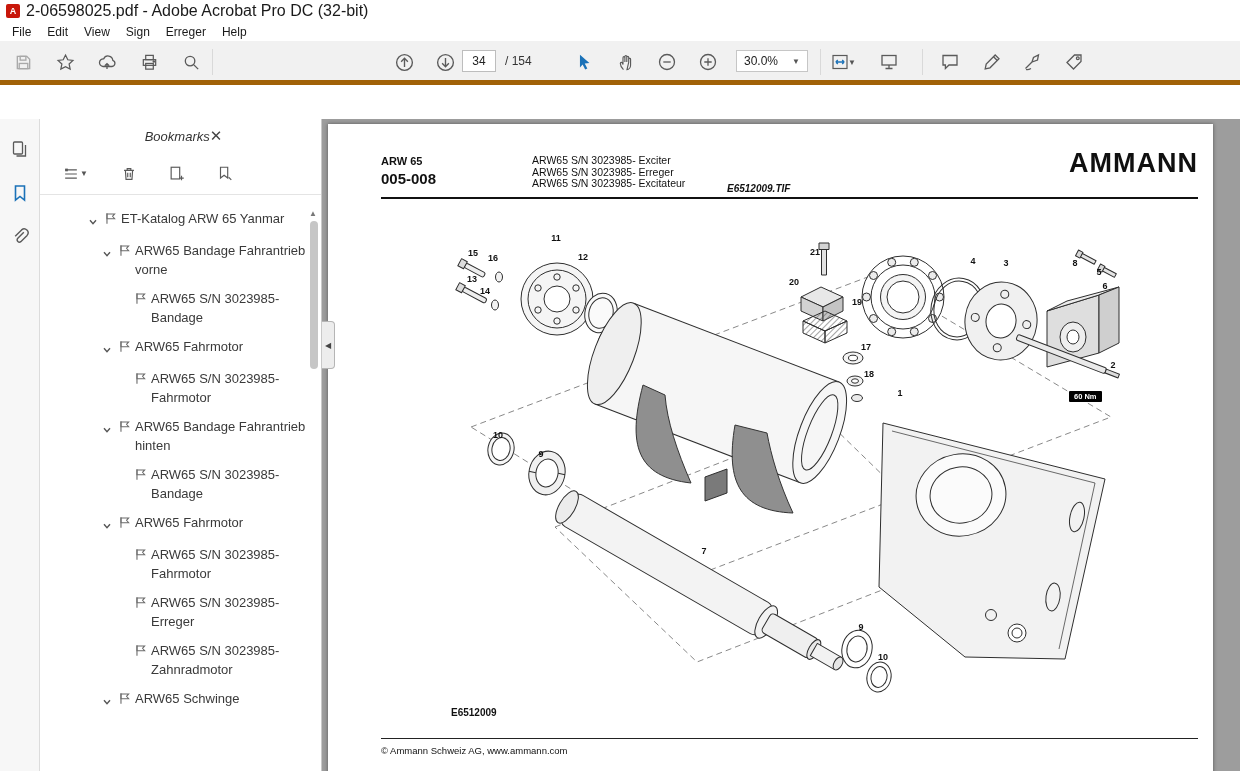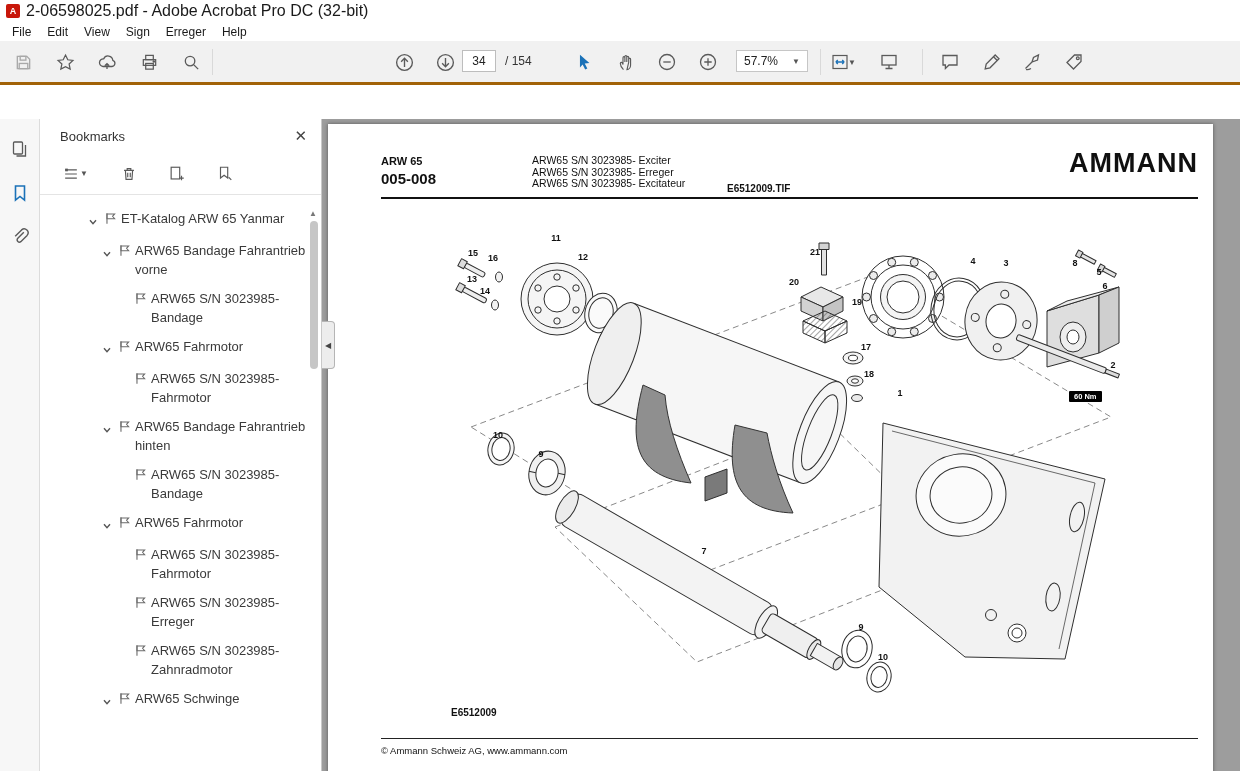--- a/index.html
+++ b/index.html
@@ -18,42 +18,42 @@
   .menubar { height:19px; background:#ffffff; display:flex; align-items:center; padding-left:4px; }
   .menu-item { font-size:12px; color:#1a1a1a; padding:0 8px; cursor:default; }
 
   
   .tabbar { height:34px; background:#d5d5d5; display:flex; align-items:stretch; padding-left:4px; }
   .tab { display:flex; align-items:center; justify-content:center; font-size:13px; color:#2b2b2b; padding:0 22px; }
   .tab.doc { background:#f7f7f7; padding:0 12px 0 18px; width:176px; justify-content:space-between; font-size:12.5px; }
   .tab-close { color:#555; font-size:13px; margin-left:10px; }
 
   
-  .toolbar { position:relative; height:44px; background:#f1f1f1; border-bottom:3px solid #a16207; }
+  .toolbar { position:relative; height:44px; background:#f1f1f1; border-bottom:5px solid #a16207; }
   .ti { position:absolute; top:85px; width:24px; height:24px; display:flex; align-items:center; justify-content:center; }
   .toolbar .ti { top:9px; }
   .ti svg { display:block; }
   .tb-sep { position:absolute; top:8px; width:1px; height:26px; background:#d9d9d9; }
   .page-input { position:absolute; left:462px; top:9px; width:34px; height:22px; border:1px solid #bdbdbd;
     background:#fff; text-align:center; font-size:12px; font-family:inherit; color:#222; }
   .page-total { position:absolute; left:505px; top:13px; font-size:12px; color:#333; }
   .zoom-box { position:absolute; left:736px; top:9px; width:72px; height:22px; border:1px solid #c6c6c6; background:#fff;
     display:flex; align-items:center; justify-content:space-between; padding:0 7px; font-size:12px; color:#222; }
   .caret { font-size:8px; color:#555; }
 
   
   .content { position:absolute; top:119px; left:0; right:0; bottom:0; display:flex; }
 
   .left-rail { width:40px; background:#f7f7f7; border-right:1px solid #dcdcdc; display:flex; flex-direction:column;
     align-items:center; padding-top:18px; gap:20px; }
   .rail-btn { width:24px; height:24px; display:flex; align-items:center; justify-content:center; }
 
   
   .bm-panel { position:relative; width:282px; background:#ffffff; border-right:1px solid #c9c9c9; overflow:hidden; }
-  .bm-header { height:34px; display:flex; align-items:center; justify-content:space-between; padding:0 14px 0 20px; }
+  .bm-header { height:34px; display:flex; align-items:center; justify-content:center; padding:0 14px 0 20px;font-style:italic; }
   .bm-title { font-size:13px; color:#333; }
   .bm-close { font-size:15px; color:#444; }
   .bm-tools { height:42px; display:flex; align-items:center; padding-left:16px; gap:4px; border-bottom:1px solid #e4e4e4; }
   .bm-tool { display:flex; align-items:center; justify-content:center; width:26px; height:26px; }
   .bm-tool.wide { width:38px; }
   .bm-tools .gap { width:14px; }
   .bm-tree { padding-top:14px; }
   .bm-row { display:flex; align-items:flex-start; padding-right:8px; margin-bottom:10px; }
   .bm-chev { width:16px; flex:0 0 16px; margin-top:4px; }
   .bm-flag { width:17px; flex:0 0 17px; margin-top:2px; }
@@ -65,21 +65,21 @@
     border:1px solid #b5b5b5; border-left:none; border-radius:0 4px 4px 0; display:flex; align-items:center;
     justify-content:center; font-size:8px; color:#444; z-index:5; }
 
   
   .doc-pane { flex:1; position:relative; background:#9d9d9d; overflow:hidden; }
   .pdf-page { position:absolute; left:6px; top:5px; width:885px; height:720px; background:#ffffff;
     box-shadow:0 0 4px rgba(0,0,0,.45); }
   .pg-model { position:absolute; left:53px; top:31px; font-size:11px; font-weight:bold; color:#111; }
   .pg-code  { position:absolute; left:53px; top:46px; font-size:15px; font-weight:bold; color:#111; }
   .pg-titles { position:absolute; left:204px; top:31px; font-size:10.5px; line-height:11.5px; color:#111; }
-  .pg-tif { position:absolute; left:399px; top:59px; font-size:10px; font-weight:bold; color:#111; }
+  .pg-tif { position:absolute; left:399px; top:59px; font-size:10px; font-weight:bold; color:#111;font-style:italic; }
   .pg-brand { position:absolute; right:15px; top:24px; font-size:27px; font-weight:bold; letter-spacing:1px; color:#101010; }
   .pg-rule-top { position:absolute; left:53px; right:15px; top:73px; height:2px; background:#111; }
   .pg-rule-bot { position:absolute; left:53px; right:15px; top:614px; height:1px; background:#222; }
   .pg-figcode { position:absolute; left:123px; top:583px; font-size:10px; font-weight:bold; color:#111; }
   .pg-footer { position:absolute; left:53px; top:621px; font-size:9.5px; color:#111; }
 
   .diagram { position:absolute; left:77px; top:101px; width:800px; height:480px; }
   .part-no { position:absolute; transform:translate(-50%,-100%); font-size:9px; font-weight:bold; color:#111; }
   .torque { position:absolute; left:664px; top:166px; background:#000; color:#fff; font-size:7.5px; font-weight:bold;
     padding:1px 5px; border-radius:1px; }
@@ -170,21 +170,21 @@
           <path d="M6.3 10h7.4"></path>
         </svg>
     </div>
     <div class="ti" style="left:696px">
       <svg width="20" height="20" viewBox="0 0 20 20" fill="none" stroke="#5a5a5a" stroke-width="1.3">
           <circle cx="10" cy="10" r="7.5"></circle>
           <path d="M6.3 10h7.4M10 6.3v7.4"></path>
         </svg>
     </div>
     <div class="zoom-box">
-      <span>57.7%</span>
+      <span>30.0%</span>
       <span class="caret">▼</span>
     </div>
     <div class="tb-sep" style="left:820px"></div>
 
     <div class="ti" style="left:828px">
       <svg width="20" height="20" viewBox="0 0 20 20" fill="none" stroke="#5a5a5a" stroke-width="1.2">
           <rect x="3" y="3.5" width="14" height="13"></rect>
           <path d="M5.8 10h8.4M5.8 10l2-2m-2 2l2 2m6.4-2l-2-2m2 2l-2 2" stroke="#1b72b8" stroke-width="1.3"></path>
         </svg>
     </div>

